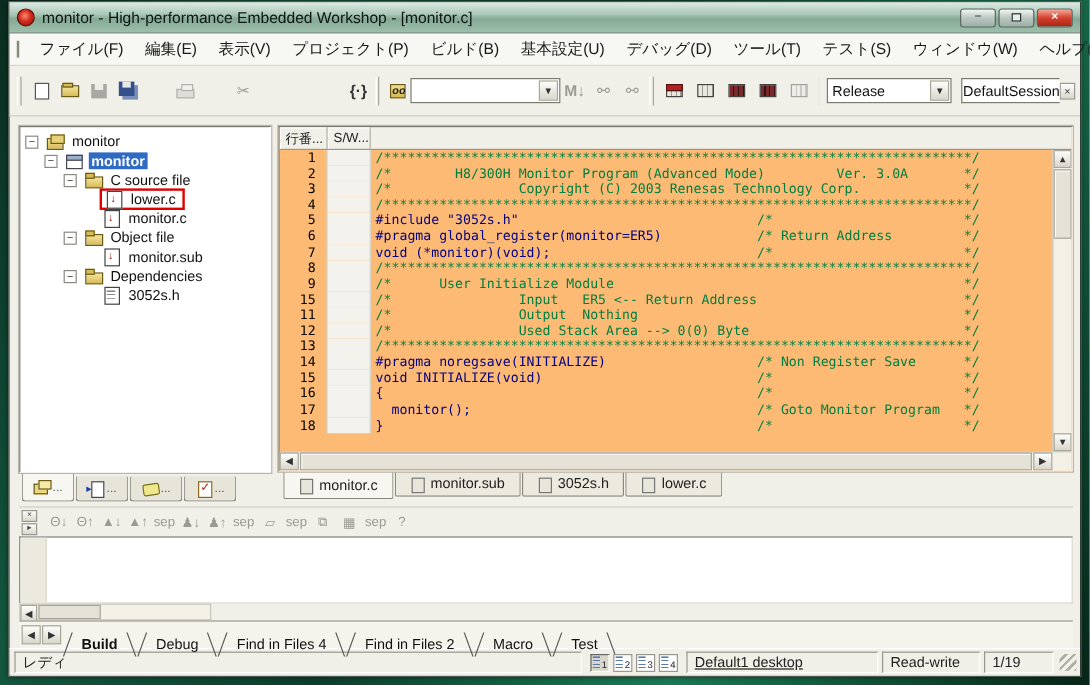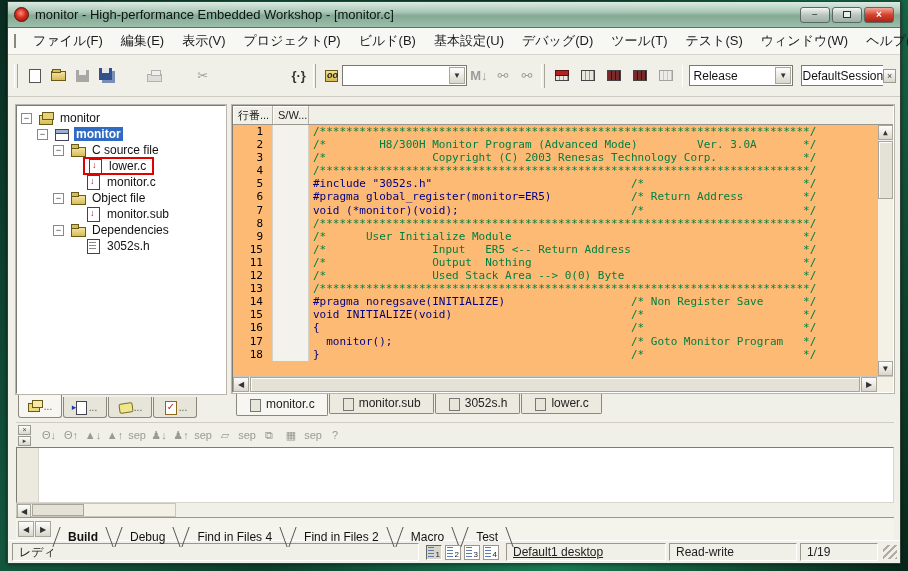--- a/index.html
+++ b/index.html
@@ -563,17 +563,17 @@
   <div class="statusbar">
     <span class="seg fill">レディ</span>
     <span class="desk-icons">
 
     <span class="dicon pressed">1</span>
         <span class="dicon">2</span>
         <span class="dicon">3</span>
         <span class="dicon">4</span>
       </span>
     <span class="seg" style="width:160px;text-decoration:underline;">Default1 desktop</span>
-    <span class="seg" style="width:128px;">Read-write</span>
-    <span class="seg" style="width:78px;">1/19</span>
+    <span class="seg" style="width:82px;">Read-write</span>
+    <span class="seg" style="width:58px;">1/19</span>
     <span class="grip"></span>
   </div>
 </div>
 
 </body></html>

